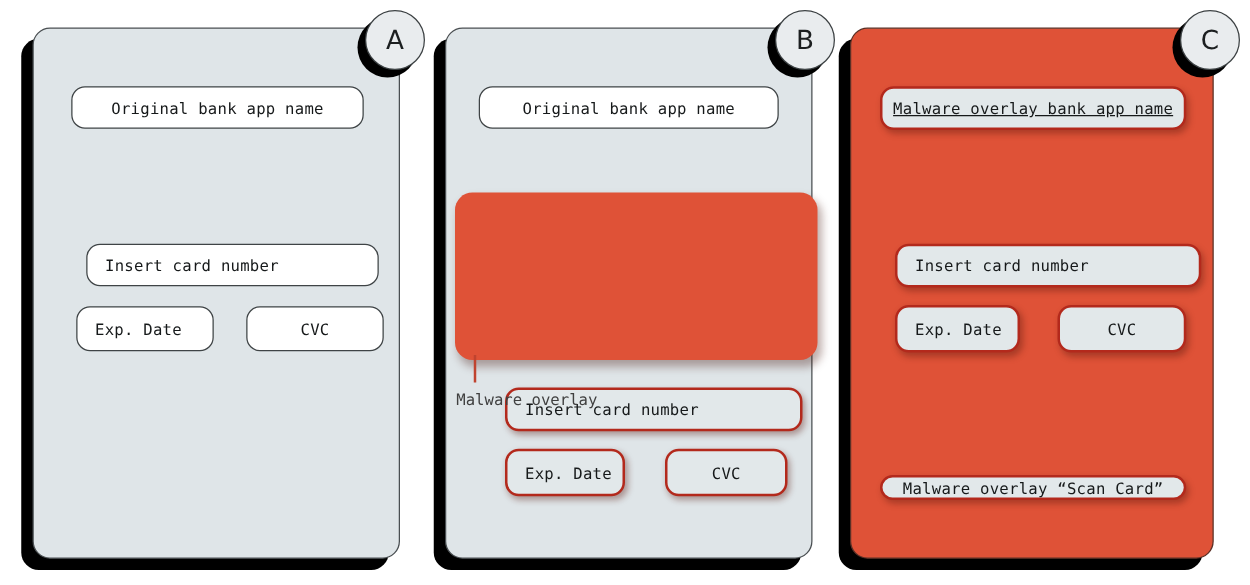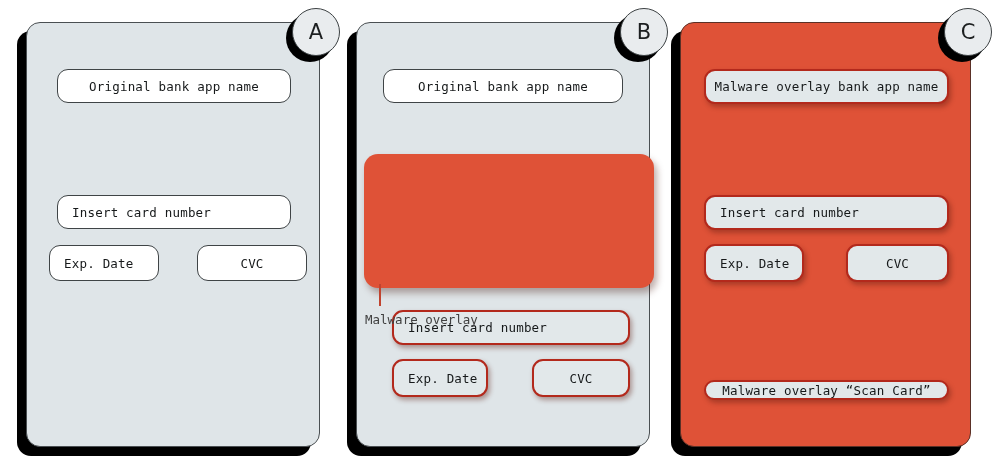--- a/index.html
+++ b/index.html
@@ -58,21 +58,21 @@
     box-sizing: border-box;
     border-radius: 11px;
     display: flex;
     align-items: center;
     font-size: 12.5px;
     letter-spacing: 0.2px;
     color: #16191a;
     white-space: nowrap;
   }
   .field.center { justify-content: center; }
-  .field.left   { justify-content: flex-start; padding-left: 14px; }
+  .field.left   { justify-content: flex-start; padding-left: 14px; margin-left: 12px; }
 
   
   .field.plain {
     background: #ffffff;
     border: 1.6px solid #3f4446;
   }
   
   .field.onred {
     background: #e2e8ea;
     border: 2px solid #b3291c;
@@ -113,21 +113,21 @@
   .callout-label {
     position: absolute;
     left: 8px;
     top: 289px;
     font-size: 12.5px;
     color: #404040;
     white-space: nowrap;
   }
 
   
-  #c-title  { left: 23px;  top: 46px;  width: 245px; height: 35px; }
+  #c-title  { left: 23px;  top: 46px;  width: 245px; height: 35px; text-decoration: underline; }
   #c-card   { left: 23px;  top: 172px; width: 245px; height: 35px; }
   #c-exp    { left: 23px;  top: 221px; width: 100px; height: 38px; }
   #c-cvc    { left: 165px; top: 221px; width: 103px; height: 38px; }
   #c-scan   { left: 23px;  top: 357px; width: 245px; height: 20px; }
 </style>
 </head>
 <body>
 
 <div id="stage">
 

